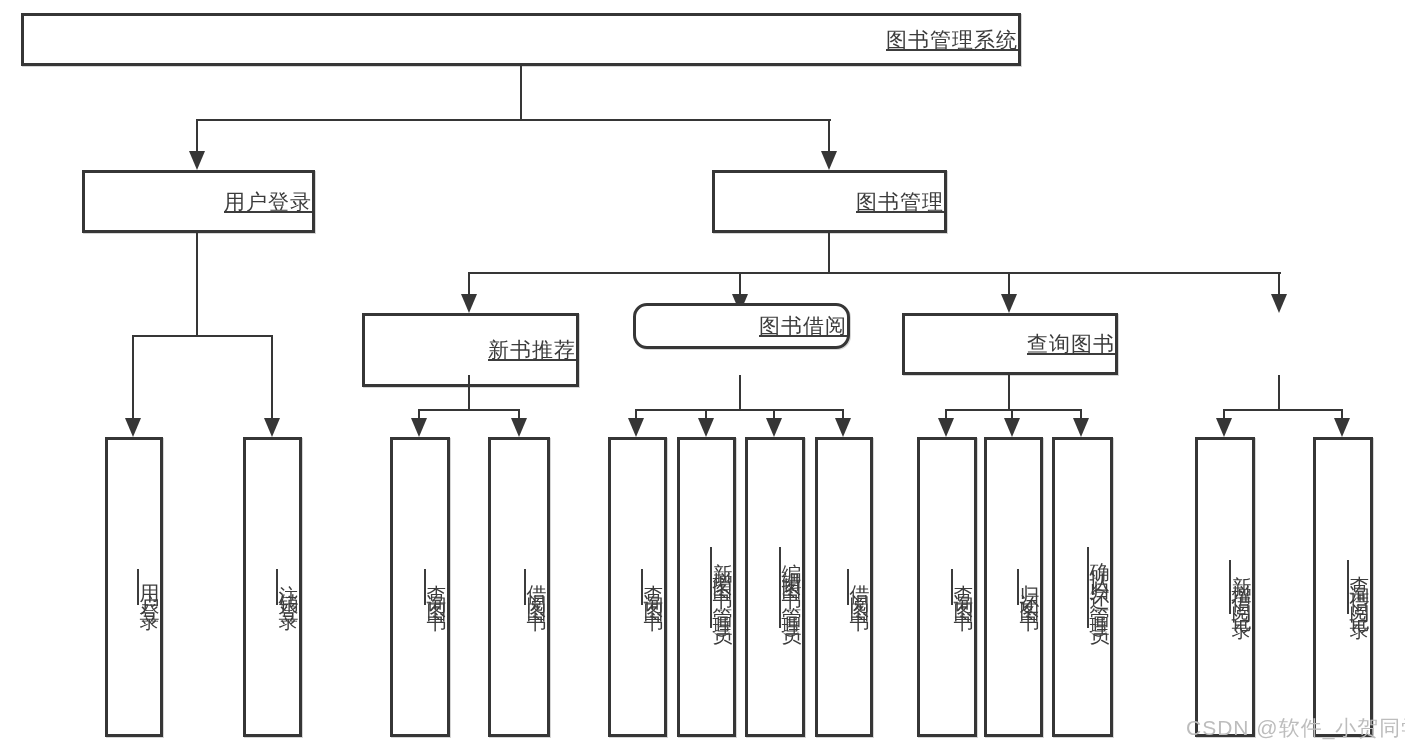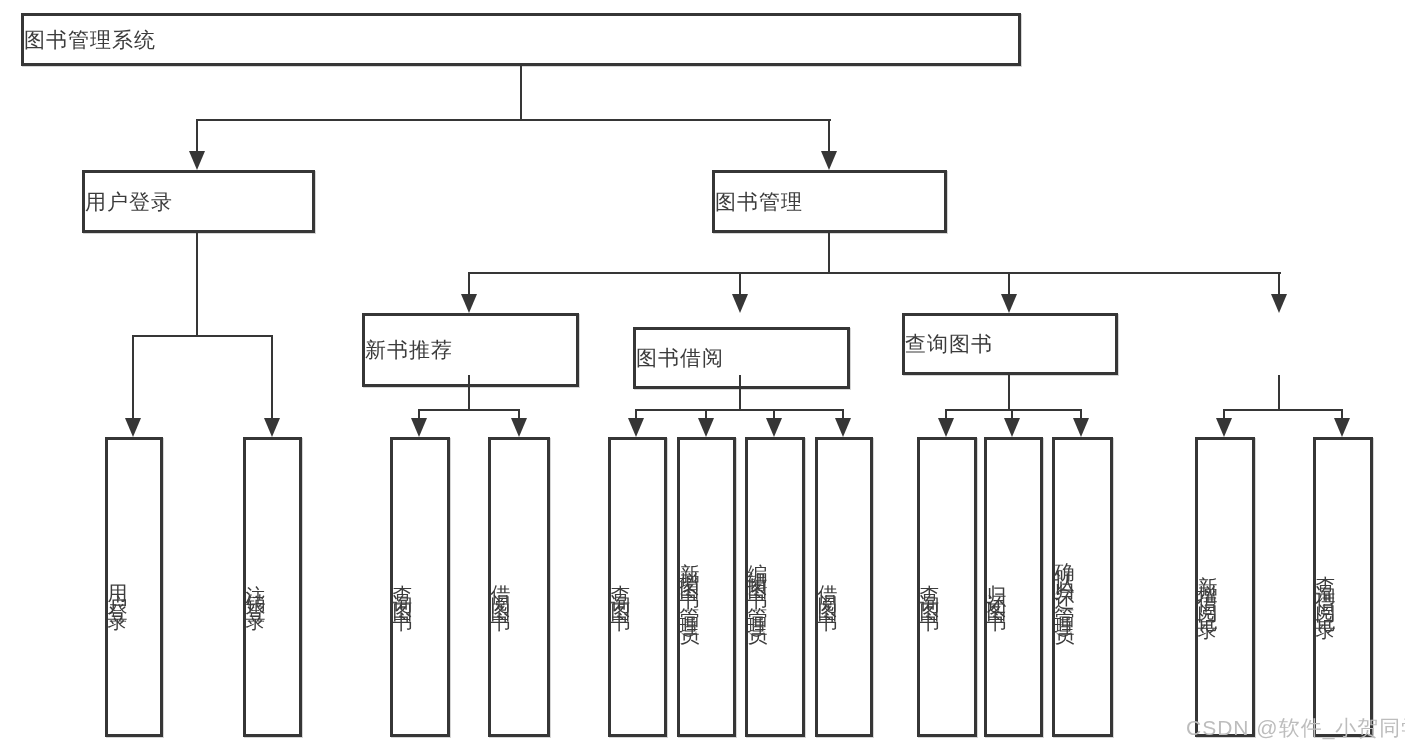--- a/index.html
+++ b/index.html
@@ -10,22 +10,23 @@
   }
   *{margin:0;padding:0;box-sizing:border-box;}
   html,body{background:var(--bg);}
   body{font-family:"Liberation Sans","DejaVu Sans",sans-serif;color:var(--text);}
   .canvas{
     position:relative;width:1405px;height:747px;background:var(--bg);overflow:hidden;
   }
   
   .node{
     position:absolute;border:3px solid var(--line);background:var(--bg);
-    display:flex;align-items:center;justify-content:flex-start;
+    display:flex;align-items:center;justify-content:flex-end;
     box-shadow:1px 1px 0 rgba(90,90,90,.25);
+    text-decoration:underline;
   }
   .node.h .label{
     font-size:21px;letter-spacing:1px;white-space:nowrap;color:var(--text);
   }
   .node.v{border-width:3px;}
   .node.v .label{
     writing-mode:vertical-rl;text-orientation:mixed;
     font-size:20px;letter-spacing:9px;line-height:1;color:var(--text);
     white-space:nowrap;
   }
@@ -77,21 +78,21 @@
   <div class="vl" style="left:739px;top:272px;height:24px;"></div>
   <div class="ah" style="left:732px;top:294px;"></div>
   <div class="vl" style="left:1008px;top:272px;height:24px;"></div>
   <div class="ah" style="left:1001px;top:294px;"></div>
   <div class="vl" style="left:1278px;top:272px;height:24px;"></div>
   <div class="ah" style="left:1271px;top:294px;"></div>
 
   <div class="node h" style="left:362px;top:313px;width:217px;height:74px;">
     <span class="label">新书推荐</span>
   </div>
-  <div class="node h" style="left:633px;top:327px;width:217px;height:62px;">
+  <div class="node h" style="left:633px;top:303px;width:217px;height:46px;border-radius:14px;">
     <span class="label">图书借阅</span>
   </div>
   <div class="node h" style="left:902px;top:313px;width:216px;height:62px;">
     <span class="label">查询图书</span>
   </div>
 
   <div class="vl" style="left:468px;top:375px;height:36px;"></div>
   <div class="hl" style="left:418px;top:409px;width:102px;"></div>
   <div class="vl" style="left:418px;top:409px;height:12px;"></div>
   <div class="ah" style="left:411px;top:418px;"></div>

